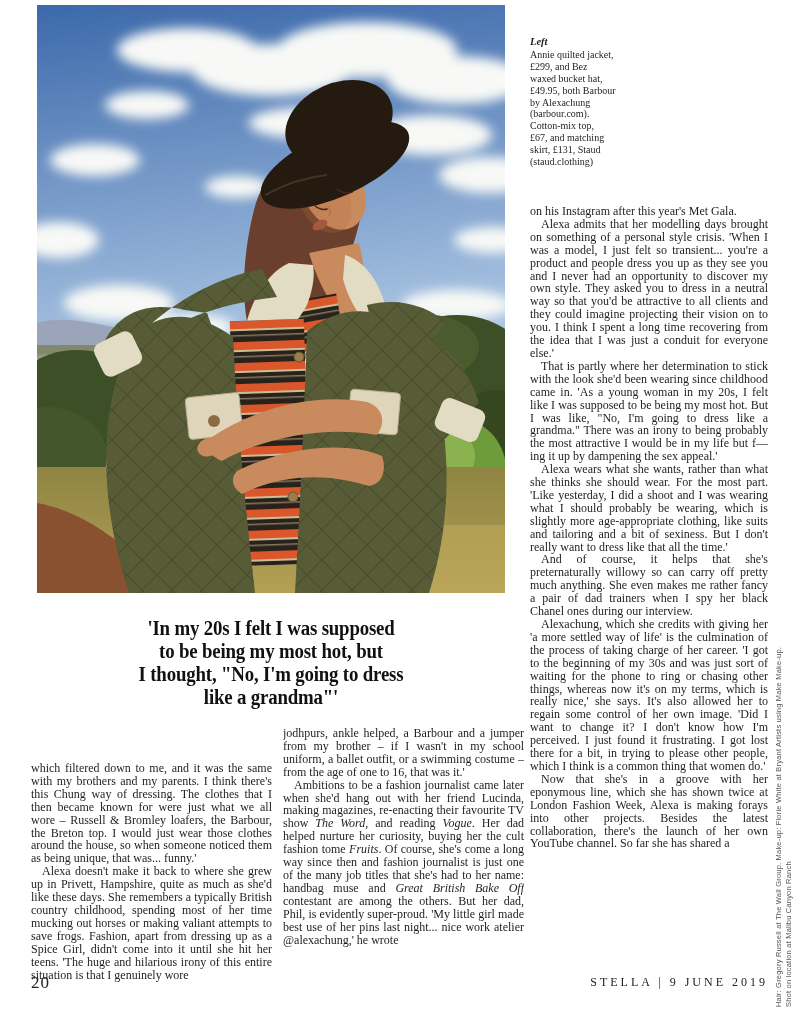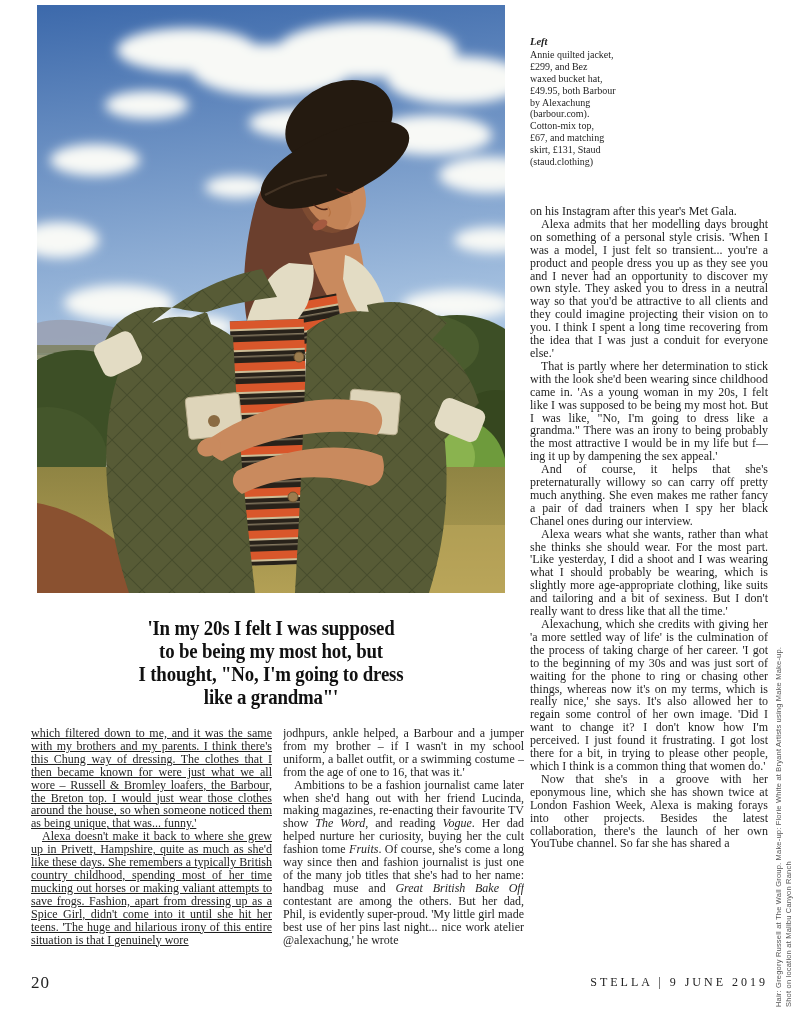--- a/index.html
+++ b/index.html
@@ -13,21 +13,21 @@
   .caption-label{font-style:italic;font-weight:bold;font-size:10.5px;margin-bottom:1px;}
   .caption-text{white-space:pre-line;}
   
   .pull-quote{position:absolute;left:37px;top:617px;width:468px;text-align:center;
               font-weight:700;font-size:20.5px;line-height:23px;letter-spacing:-0.2px;
               white-space:pre-line;transform:scaleX(0.92);transform-origin:center;color:#111;}
   
   .col{position:absolute;text-align:justify;font-size:12px;line-height:12.9px;overflow:hidden;}
   .col p{margin:0;}
   .col p.indent{text-indent:11px;}
-  .col-left{left:31px;top:727px;width:241px;height:250px;text-decoration:underline;}
+  .col-left{left:31px;top:762px;width:241px;height:250px;}
   .col-mid{left:283px;top:727px;width:241px;height:250px;}
   .col-right{left:530px;top:205px;width:238px;height:760px;}
   .col em{font-style:italic;}
   
   .credits{position:absolute;right:7px;bottom:8px;height:460px;
            writing-mode:vertical-rl;transform:rotate(180deg);
            font-family:"Liberation Sans",sans-serif;font-size:7.5px;line-height:9.5px;
            color:#555;letter-spacing:.2px;}
   .credits span{display:block;}
   
@@ -194,22 +194,22 @@
       <p class="indent"><span>Alexa doesn't make it back to where she grew up in Privett, Hampshire, quite as much as she'd like these days. She remembers a typically British country childhood, spending most of her time mucking out horses or making valiant attempts to save frogs. Fashion, apart from dressing up as a Spice Girl, didn't come into it until she hit her teens. 'The huge and hilarious irony of this entire situation is that I genuinely wore</span></p>
     </div>
   <div class="col col-mid">
       <p><span>jodhpurs, ankle helped, a Barbour and a jumper from my brother – if I wasn't in my school uniform, a ballet outfit, or a swimming costume – from the age of one to 16, that was it.'</span></p>
       <p class="indent"><span>Ambitions to be a fashion journalist came later when she'd hang out with her friend Lucinda, making magazines, re-enacting their favourite TV show </span><em>The Word</em><span>, and reading </span><em>Vogue</em><span>. Her dad helped nurture her curiosity, buying her the cult fashion tome </span><em>Fruits</em><span>. Of course, she's come a long way since then and fashion journalist is just one of the many job titles that she's had to her name: handbag muse and </span><em>Great British Bake Off</em><span> contestant are among the others. But her dad, Phil, is evidently super-proud. 'My little girl made best use of her pins last night... nice work atelier @alexachung,' he wrote</span></p>
     </div>
   <div class="col col-right">
       <p><span>on his Instagram after this year's Met Gala.</span></p>
       <p class="indent"><span>Alexa admits that her modelling days brought on something of a personal style crisis. 'When I was a model, I just felt so transient... you're a product and people dress you up as they see you and I never had an opportunity to discover my own style. They asked you to dress in a neutral way so that you'd be attractive to all clients and they could imagine projecting their vision on to you. I think I spent a long time recovering from the idea that I was just a conduit for everyone else.'</span></p>
       <p class="indent"><span>That is partly where her determination to stick with the look she'd been wearing since childhood came in. 'As a young woman in my 20s, I felt like I was supposed to be being my most hot. But I was like, "No, I'm going to dress like a grandma." There was an irony to being probably the most attractive I would be in my life but f—ing it up by dampening the sex appeal.'</span></p>
+      <p class="indent"><span>Alexa wears what she wants, rather than what she thinks she should wear. For the most part. 'Like yesterday, I did a shoot and I was wearing what I should probably be wearing, which is slightly more age-appropriate clothing, like suits and tailoring and a bit of sexiness. But I don't really want to dress like that all the time.'</span></p>
       <p class="indent"><span>And of course, it helps that she's preternaturally willowy so can carry off pretty much anything. She even makes me rather fancy a pair of dad trainers when I spy her black Chanel ones during our interview.</span></p>
-      <p class="indent"><span>Alexa wears what she wants, rather than what she thinks she should wear. For the most part. 'Like yesterday, I did a shoot and I was wearing what I should probably be wearing, which is slightly more age-appropriate clothing, like suits and tailoring and a bit of sexiness. But I don't really want to dress like that all the time.'</span></p>
       <p class="indent"><span>Alexachung, which she credits with giving her 'a more settled way of life' is the culmination of the process of taking charge of her career. 'I got to the beginning of my 30s and was just sort of waiting for the phone to ring or chasing other things, whereas now it's on my terms, which is really nice,' she says. It's also allowed her to regain some control of her own image. 'Did I want to change it? I don't know how I'm perceived. I just found it frustrating. I got lost there for a bit, in trying to please other people, which I think is a common thing that women do.'</span></p>
       <p class="indent"><span>Now that she's in a groove with her eponymous line, which she has shown twice at London Fashion Week, Alexa is making forays into other projects. Besides the latest collaboration, there's the launch of her own YouTube channel. So far she has shared a</span></p>
     </div>
 
   <div class="credits">
     <span>Hair: Gregory Russell at The Wall Group. Make-up: Florie White at Bryant Artists using Make Make-up.</span>
     <span>Shot on location at Malibu Canyon Ranch</span>
   </div>
 
   <span class="footer-left">20</span>

